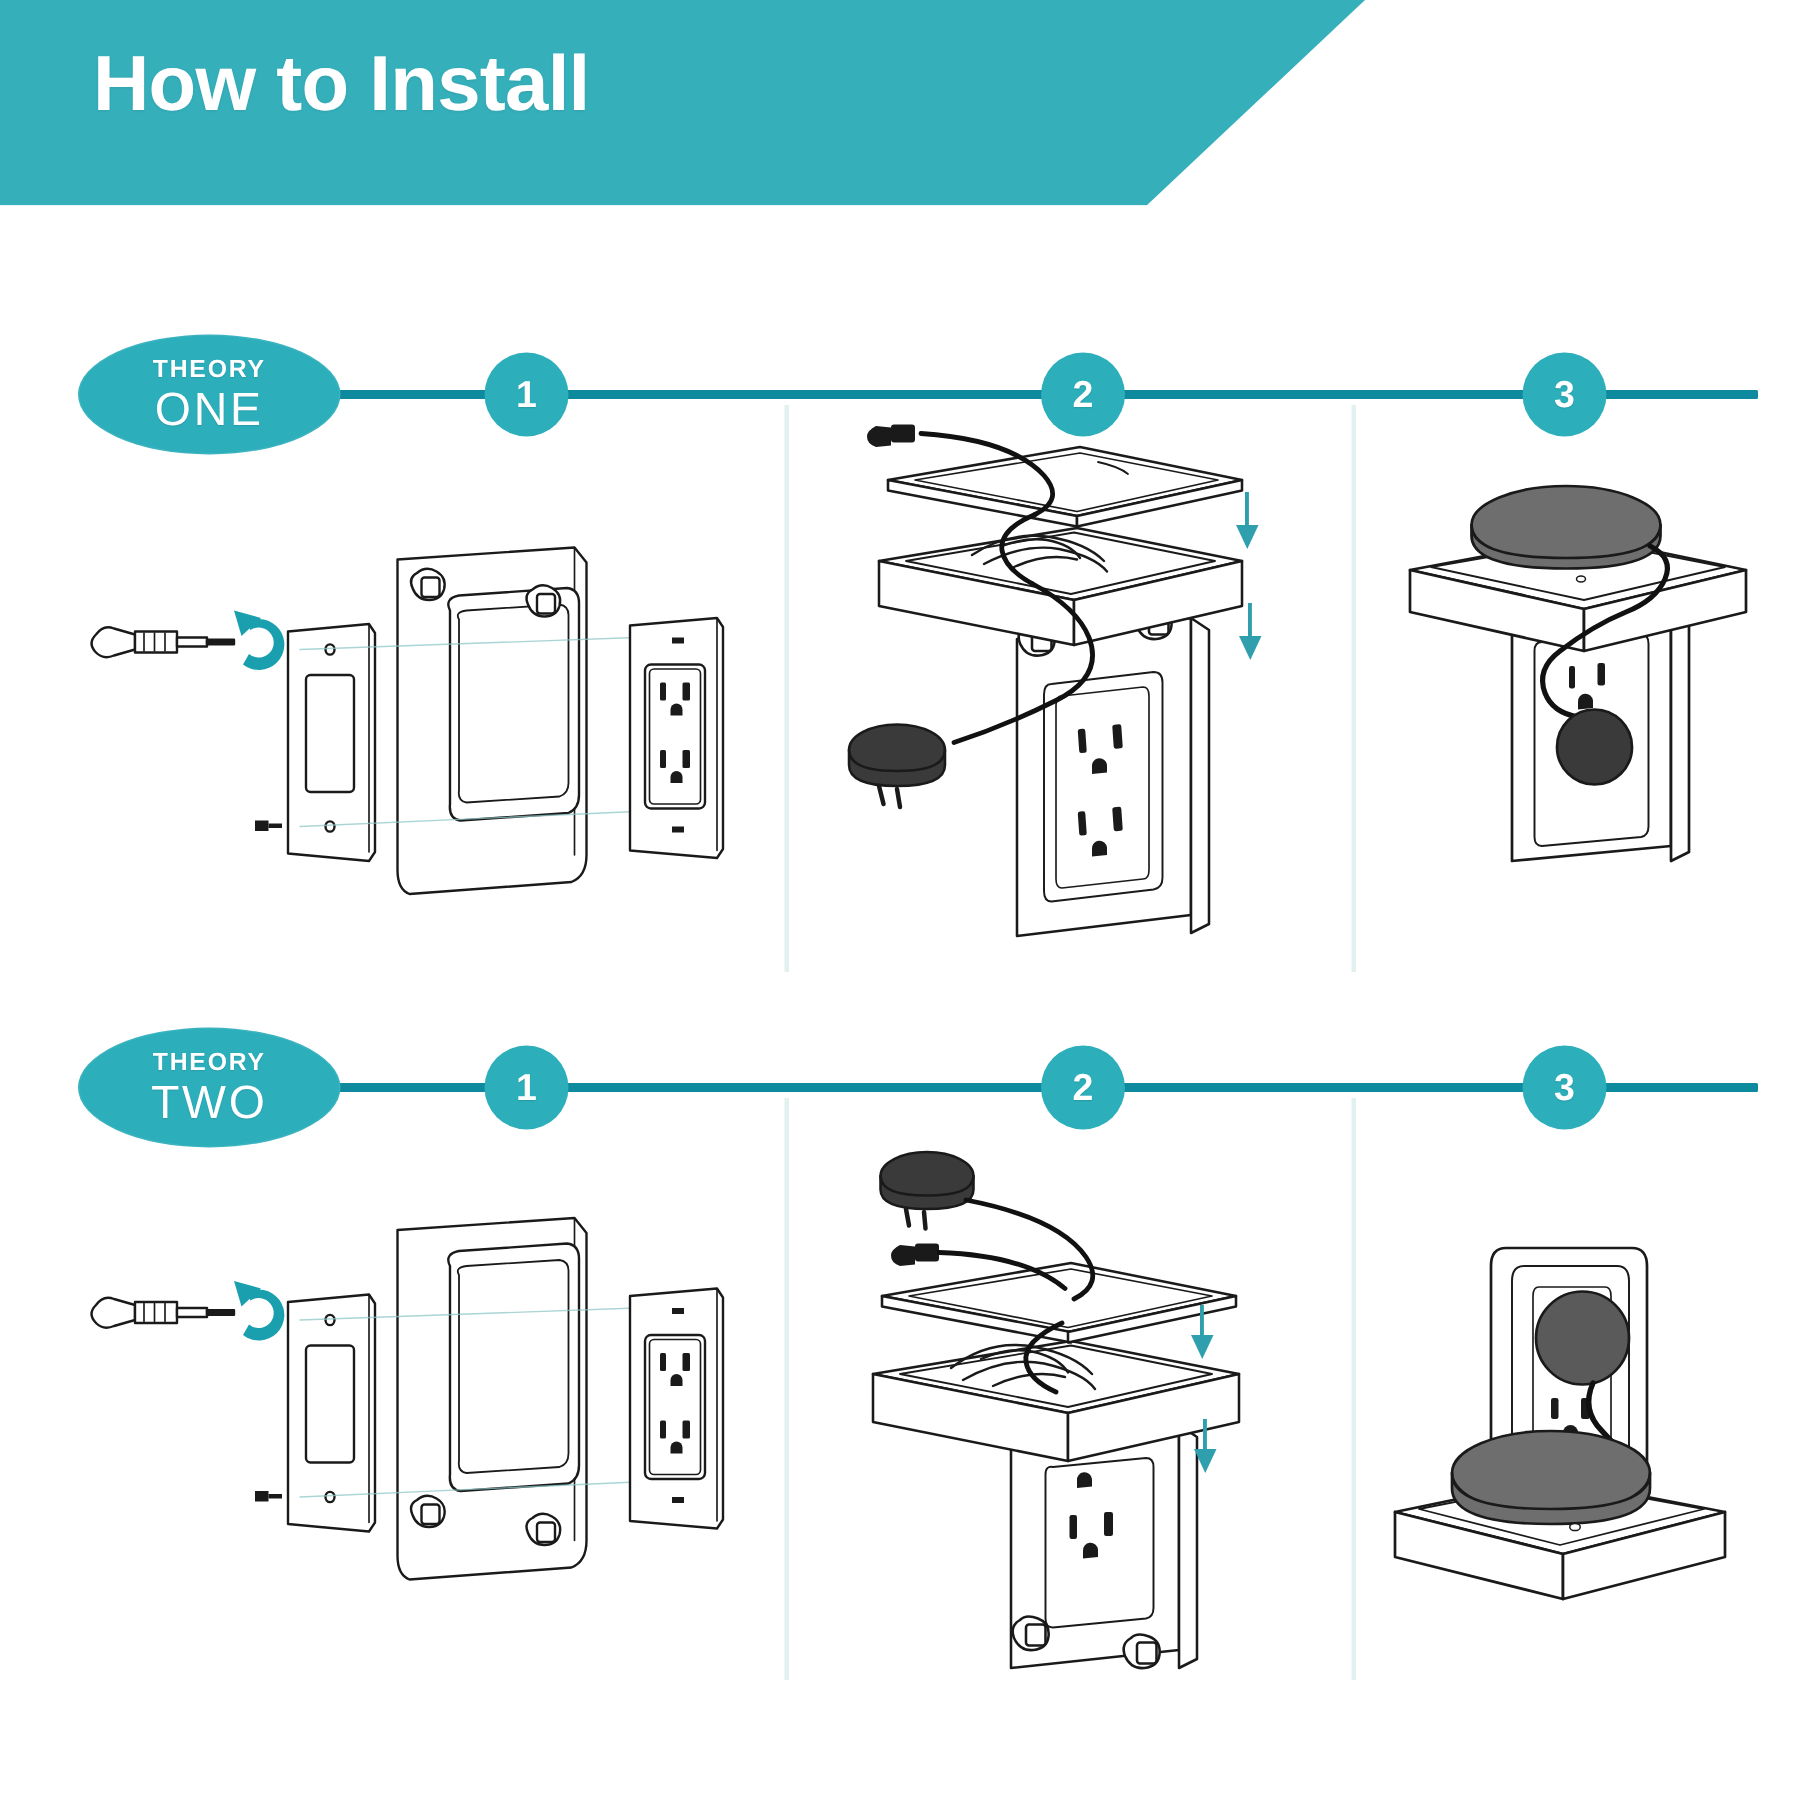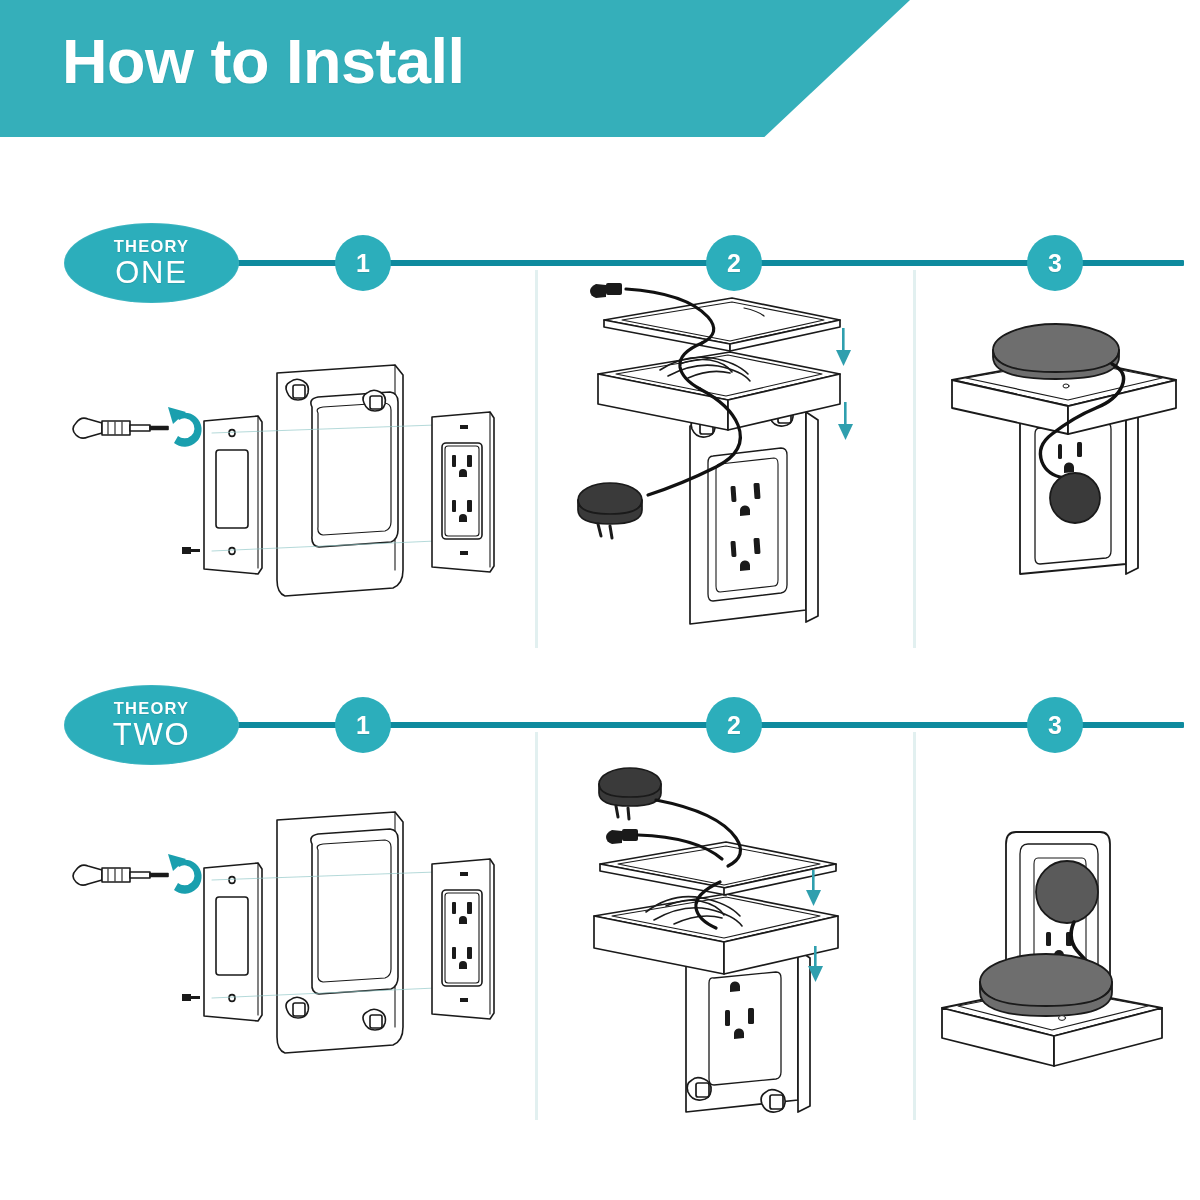--- a/index.html
+++ b/index.html
@@ -29,33 +29,33 @@
   .header-banner .banner-shape {
     position: absolute;
     inset: 0;
     background: #35AFBA;
     clip-path: polygon(0 0, 100% 0, 84% 100%, 0 100%);
   }
   .header-title {
     position: absolute;
     left: 62px;
     top: 30px;
-    font-size: 63px;
+    font-size: 52px;
     font-weight: bold;
     color: #ffffff;
     letter-spacing: -0.5px;
     line-height: 1;
     white-space: nowrap;
     text-shadow: 0 1px 2px rgba(0,0,0,0.07);
   }
 
   
   .theory-section {
     position: absolute;
-    left: 12px;
+    left: 0;
     width: 1168px;
   }
   .theory-section.one { top: 200px; height: 460px; }
   .theory-section.two { top: 662px; height: 470px; }
 
   
   .track-line {
     position: absolute;
     left: 185px;
     top: 60px;

